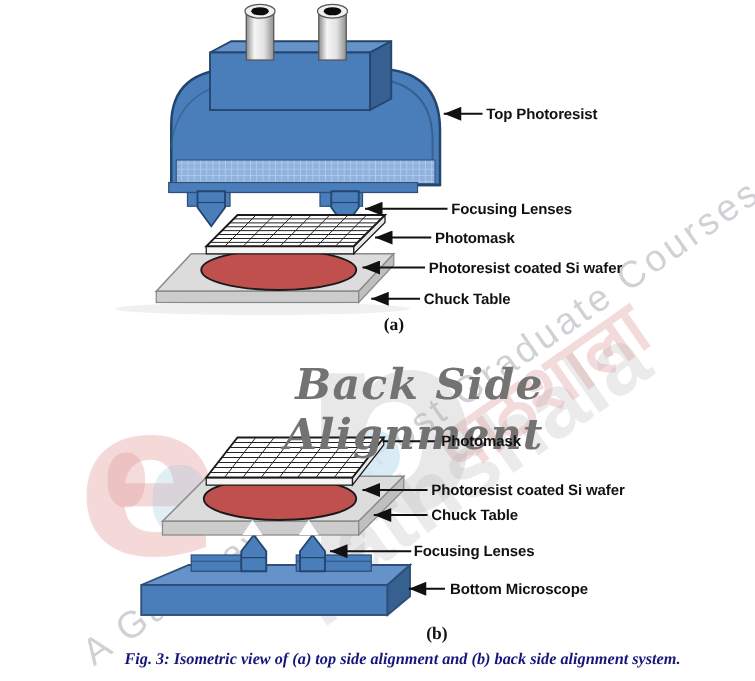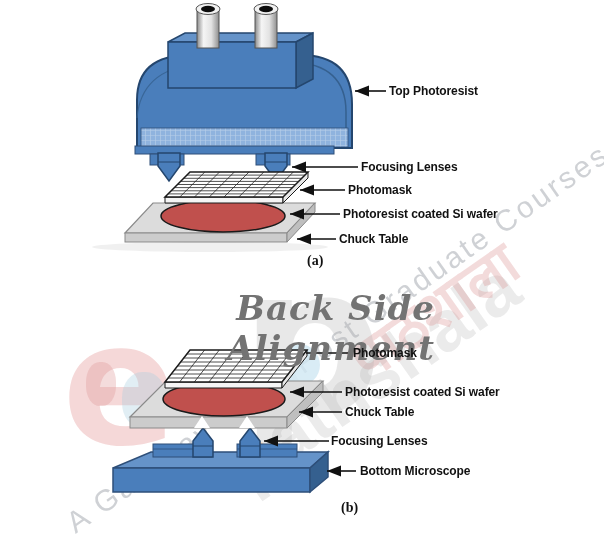--- a/index.html
+++ b/index.html
@@ -195,13 +195,14 @@
 
   <div class="title">Back Side Alignment</div>
 
   <div class="lbl" style="left:353px;top:346px">Photomask</div>
   <div class="lbl" style="left:345px;top:385px">Photoresist coated Si wafer</div>
   <div class="lbl" style="left:345px;top:405px">Chuck Table</div>
   <div class="lbl" style="left:331px;top:434px">Focusing Lenses</div>
   <div class="lbl" style="left:360px;top:464px">Bottom Microscope</div>
   <div class="marker" style="left:341px;top:500px">(b)</div>
 
+  <div class="caption">Fig. 3: Isometric view of (a) top side alignment and (b) back side alignment system.</div>
 </div>
 
 </body></html>

